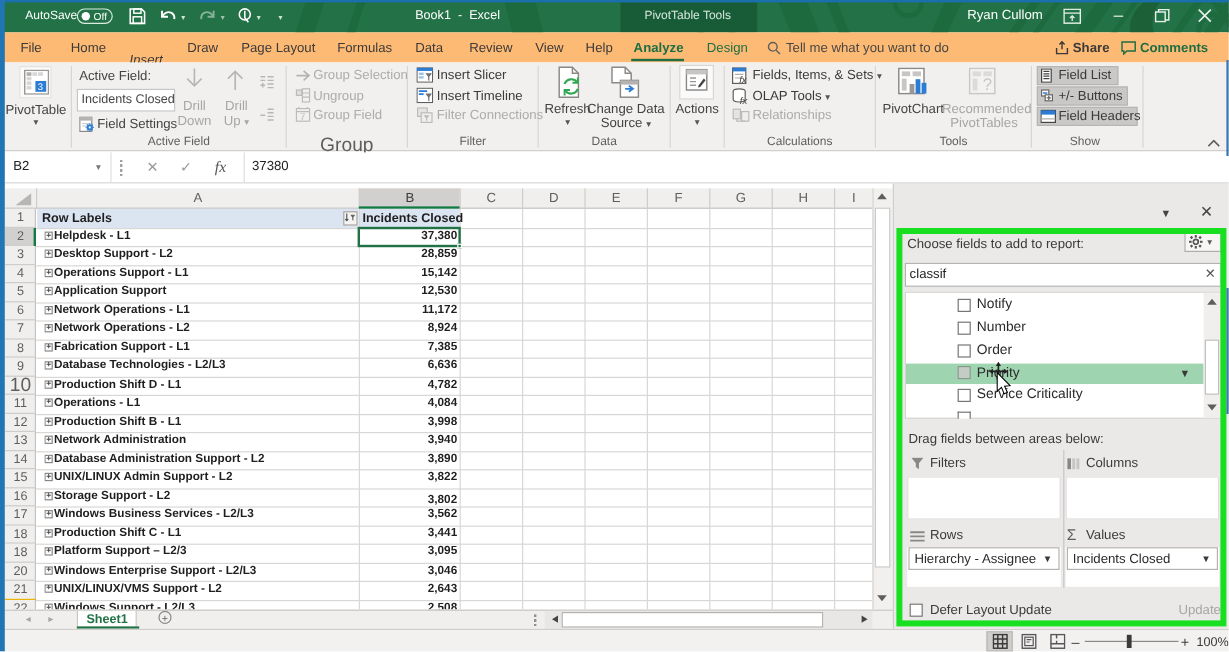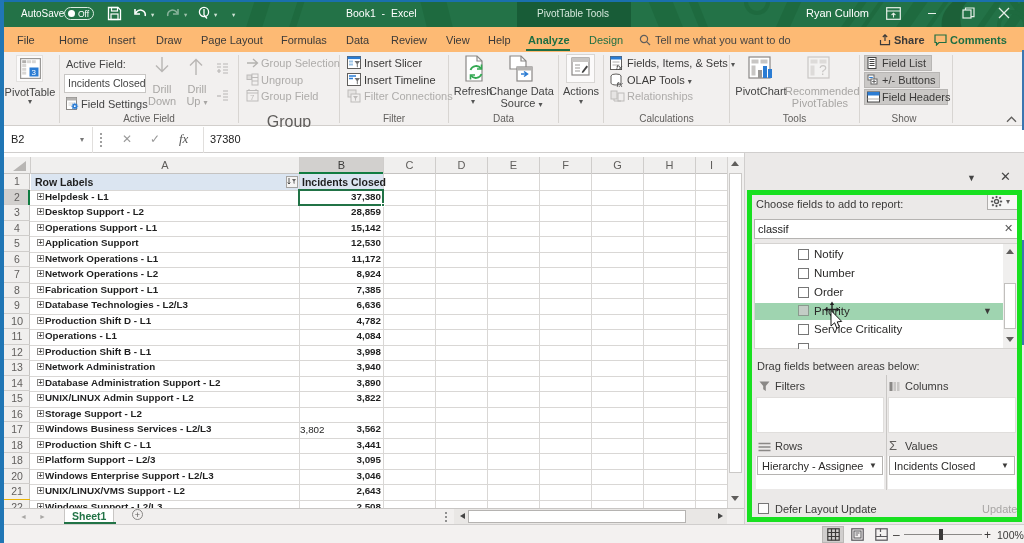--- a/index.html
+++ b/index.html
@@ -83,21 +83,21 @@
     <path d="M3.5 3 V1 H12 V9.6 H9" fill="none" stroke="#e7efe9" stroke-width="1.2"></path>
   </svg>
   <svg class="abs" style="left:998px;top:7px;" width="12" height="12" viewBox="0 0 12 12">
     <path d="M1 1 L11 11 M11 1 L1 11" stroke="#e7efe9" stroke-width="1.3"></path>
   </svg>
 </div>
 
 <div class="abs" id="menubar" style="left:0;top:27px;width:1024px;height:25px;background:#fdba74;color:#3b3a39;font-size:11px;">
   <span class="abs" style="left:17px;top:7px;">File</span>
   <span class="abs" style="left:59px;top:7px;">Home</span>
-  <span class="abs" style="left:108px;top:7px;">Insert</span>
+  <span class="abs" style="left:108px;top:17px;font-style:italic;">Insert</span>
   <span class="abs" style="left:156px;top:7px;">Draw</span>
   <span class="abs" style="left:201px;top:7px;">Page Layout</span>
   <span class="abs" style="left:281px;top:7px;">Formulas</span>
   <span class="abs" style="left:346px;top:7px;">Data</span>
   <span class="abs" style="left:391px;top:7px;">Review</span>
   <span class="abs" style="left:446px;top:7px;">View</span>
   <span class="abs" style="left:488px;top:7px;">Help</span>
   <span class="abs" style="left:528px;top:7px;color:#1e6e43;font-weight:bold;">Analyze</span>
   <div class="abs" style="left:526px;top:22px;width:44px;height:2px;background:#1e6e43;"></div>
   <span class="abs" style="left:589px;top:7px;color:#1e6e43;">Design</span>
@@ -380,21 +380,21 @@
   <div class="abs" style="left:26px;top:346.5px;width:697px;height:1px;background:#d9d7d5;"></div>
   <div class="abs" style="left:0;top:21.0px;width:26px;height:15.5px;color:#605e5c;font-size:10.5px;text-align:center;line-height:15.5px;border-bottom:1px solid #cfcdcb;">1</div>
   <div class="abs" style="left:0;top:36.5px;width:26px;height:15.5px;background:#d2d0ce;color:#605e5c;font-size:10.5px;text-align:center;line-height:15.5px;border-bottom:1px solid #cfcdcb;">2</div>
   <div class="abs" style="left:0;top:52.0px;width:26px;height:15.5px;color:#605e5c;font-size:10.5px;text-align:center;line-height:15.5px;border-bottom:1px solid #cfcdcb;">3</div>
   <div class="abs" style="left:0;top:67.5px;width:26px;height:15.5px;color:#605e5c;font-size:10.5px;text-align:center;line-height:15.5px;border-bottom:1px solid #cfcdcb;">4</div>
   <div class="abs" style="left:0;top:83.0px;width:26px;height:15.5px;color:#605e5c;font-size:10.5px;text-align:center;line-height:15.5px;border-bottom:1px solid #cfcdcb;">5</div>
   <div class="abs" style="left:0;top:98.5px;width:26px;height:15.5px;color:#605e5c;font-size:10.5px;text-align:center;line-height:15.5px;border-bottom:1px solid #cfcdcb;">6</div>
   <div class="abs" style="left:0;top:114.0px;width:26px;height:15.5px;color:#605e5c;font-size:10.5px;text-align:center;line-height:15.5px;border-bottom:1px solid #cfcdcb;">7</div>
   <div class="abs" style="left:0;top:129.5px;width:26px;height:15.5px;color:#605e5c;font-size:10.5px;text-align:center;line-height:15.5px;border-bottom:1px solid #cfcdcb;">8</div>
   <div class="abs" style="left:0;top:145.0px;width:26px;height:15.5px;color:#605e5c;font-size:10.5px;text-align:center;line-height:15.5px;border-bottom:1px solid #cfcdcb;">9</div>
-  <div class="abs" style="left:0;top:160.5px;width:26px;height:15.5px;color:#605e5c;font-size:11px;text-align:center;line-height:15.5px;border-bottom:1px solid #cfcdcb;">10</div>
+  <div class="abs" style="left:0;top:160.5px;width:26px;height:15.5px;color:#605e5c;font-size:16px;text-align:center;line-height:15.5px;border-bottom:1px solid #cfcdcb;">10</div>
   <div class="abs" style="left:0;top:176.0px;width:26px;height:15.5px;color:#605e5c;font-size:10.5px;text-align:center;line-height:15.5px;border-bottom:1px solid #cfcdcb;">11</div>
   <div class="abs" style="left:0;top:191.5px;width:26px;height:15.5px;color:#605e5c;font-size:10.5px;text-align:center;line-height:15.5px;border-bottom:1px solid #cfcdcb;">12</div>
   <div class="abs" style="left:0;top:207.0px;width:26px;height:15.5px;color:#605e5c;font-size:10.5px;text-align:center;line-height:15.5px;border-bottom:1px solid #cfcdcb;">13</div>
   <div class="abs" style="left:0;top:222.5px;width:26px;height:15.5px;color:#605e5c;font-size:10.5px;text-align:center;line-height:15.5px;border-bottom:1px solid #cfcdcb;">14</div>
   <div class="abs" style="left:0;top:238.0px;width:26px;height:15.5px;color:#605e5c;font-size:10.5px;text-align:center;line-height:15.5px;border-bottom:1px solid #cfcdcb;">15</div>
   <div class="abs" style="left:0;top:253.5px;width:26px;height:15.5px;color:#605e5c;font-size:10.5px;text-align:center;line-height:15.5px;border-bottom:1px solid #cfcdcb;">16</div>
   <div class="abs" style="left:0;top:269.0px;width:26px;height:15.5px;color:#605e5c;font-size:10.5px;text-align:center;line-height:15.5px;border-bottom:1px solid #cfcdcb;">17</div>
   <div class="abs" style="left:0;top:284.5px;width:26px;height:15.5px;color:#605e5c;font-size:10.5px;text-align:center;line-height:15.5px;border-bottom:1px solid #cfcdcb;">18</div>
   <div class="abs" style="left:0;top:300.0px;width:26px;height:15.5px;color:#605e5c;font-size:10.5px;text-align:center;line-height:15.5px;border-bottom:1px solid #cfcdcb;">18</div>
   <div class="abs" style="left:0;top:315.5px;width:26px;height:15.5px;color:#605e5c;font-size:10.5px;text-align:center;line-height:15.5px;border-bottom:1px solid #cfcdcb;">20</div>
@@ -432,21 +432,21 @@
   <div class="abs" style="left:296px;top:177.2px;width:81px;font-size:9.8px;color:#1f1f1f;font-weight:bold;text-align:right;">4,084</div>
   <div class="abs" style="left:33px;top:192.7px;width:260px;height:13px;overflow:hidden;font-size:9.8px;color:#1f1f1f;font-weight:bold;"><span style="display:inline-block;width:7px;height:7px;border:1px solid #8a8886;background:#fdfdfd;font-size:7px;line-height:6px;text-align:center;color:#444;vertical-align:1px;margin-right:1px;">+</span>Production Shift B - L1</div>
   <div class="abs" style="left:296px;top:192.7px;width:81px;font-size:9.8px;color:#1f1f1f;font-weight:bold;text-align:right;">3,998</div>
   <div class="abs" style="left:33px;top:208.2px;width:260px;height:13px;overflow:hidden;font-size:9.8px;color:#1f1f1f;font-weight:bold;"><span style="display:inline-block;width:7px;height:7px;border:1px solid #8a8886;background:#fdfdfd;font-size:7px;line-height:6px;text-align:center;color:#444;vertical-align:1px;margin-right:1px;">+</span>Network Administration</div>
   <div class="abs" style="left:296px;top:208.2px;width:81px;font-size:9.8px;color:#1f1f1f;font-weight:bold;text-align:right;">3,940</div>
   <div class="abs" style="left:33px;top:223.7px;width:260px;height:13px;overflow:hidden;font-size:9.8px;color:#1f1f1f;font-weight:bold;"><span style="display:inline-block;width:7px;height:7px;border:1px solid #8a8886;background:#fdfdfd;font-size:7px;line-height:6px;text-align:center;color:#444;vertical-align:1px;margin-right:1px;">+</span>Database Administration Support - L2</div>
   <div class="abs" style="left:296px;top:223.7px;width:81px;font-size:9.8px;color:#1f1f1f;font-weight:bold;text-align:right;">3,890</div>
   <div class="abs" style="left:33px;top:239.2px;width:260px;height:13px;overflow:hidden;font-size:9.8px;color:#1f1f1f;font-weight:bold;"><span style="display:inline-block;width:7px;height:7px;border:1px solid #8a8886;background:#fdfdfd;font-size:7px;line-height:6px;text-align:center;color:#444;vertical-align:1px;margin-right:1px;">+</span>UNIX/LINUX Admin Support - L2</div>
   <div class="abs" style="left:296px;top:239.2px;width:81px;font-size:9.8px;color:#1f1f1f;font-weight:bold;text-align:right;">3,822</div>
   <div class="abs" style="left:33px;top:254.7px;width:260px;height:13px;overflow:hidden;font-size:9.8px;color:#1f1f1f;font-weight:bold;"><span style="display:inline-block;width:7px;height:7px;border:1px solid #8a8886;background:#fdfdfd;font-size:7px;line-height:6px;text-align:center;color:#444;vertical-align:1px;margin-right:1px;">+</span>Storage Support - L2</div>
-  <div class="abs" style="left:296px;top:271px;width:81px;font-size:9.8px;color:#1f1f1f;font-weight:normal;">3,802</div>
+  <div class="abs" style="left:296px;top:258px;width:81px;font-size:9.8px;color:#1f1f1f;font-weight:bold;text-align:right;">3,802</div>
   <div class="abs" style="left:33px;top:270.2px;width:260px;height:13px;overflow:hidden;font-size:9.8px;color:#1f1f1f;font-weight:bold;"><span style="display:inline-block;width:7px;height:7px;border:1px solid #8a8886;background:#fdfdfd;font-size:7px;line-height:6px;text-align:center;color:#444;vertical-align:1px;margin-right:1px;">+</span>Windows Business Services - L2/L3</div>
   <div class="abs" style="left:296px;top:270.2px;width:81px;font-size:9.8px;color:#1f1f1f;font-weight:bold;text-align:right;">3,562</div>
   <div class="abs" style="left:33px;top:285.7px;width:260px;height:13px;overflow:hidden;font-size:9.8px;color:#1f1f1f;font-weight:bold;"><span style="display:inline-block;width:7px;height:7px;border:1px solid #8a8886;background:#fdfdfd;font-size:7px;line-height:6px;text-align:center;color:#444;vertical-align:1px;margin-right:1px;">+</span>Production Shift C - L1</div>
   <div class="abs" style="left:296px;top:285.7px;width:81px;font-size:9.8px;color:#1f1f1f;font-weight:bold;text-align:right;">3,441</div>
   <div class="abs" style="left:33px;top:301.2px;width:260px;height:13px;overflow:hidden;font-size:9.8px;color:#1f1f1f;font-weight:bold;"><span style="display:inline-block;width:7px;height:7px;border:1px solid #8a8886;background:#fdfdfd;font-size:7px;line-height:6px;text-align:center;color:#444;vertical-align:1px;margin-right:1px;">+</span>Platform Support – L2/3</div>
   <div class="abs" style="left:296px;top:301.2px;width:81px;font-size:9.8px;color:#1f1f1f;font-weight:bold;text-align:right;">3,095</div>
   <div class="abs" style="left:33px;top:316.7px;width:260px;height:13px;overflow:hidden;font-size:9.8px;color:#1f1f1f;font-weight:bold;"><span style="display:inline-block;width:7px;height:7px;border:1px solid #8a8886;background:#fdfdfd;font-size:7px;line-height:6px;text-align:center;color:#444;vertical-align:1px;margin-right:1px;">+</span>Windows Enterprise Support - L2/L3</div>
   <div class="abs" style="left:296px;top:316.7px;width:81px;font-size:9.8px;color:#1f1f1f;font-weight:bold;text-align:right;">3,046</div>
   <div class="abs" style="left:33px;top:332.2px;width:260px;height:13px;overflow:hidden;font-size:9.8px;color:#1f1f1f;font-weight:bold;"><span style="display:inline-block;width:7px;height:7px;border:1px solid #8a8886;background:#fdfdfd;font-size:7px;line-height:6px;text-align:center;color:#444;vertical-align:1px;margin-right:1px;">+</span>UNIX/LINUX/VMS Support - L2</div>
   <div class="abs" style="left:296px;top:332.2px;width:81px;font-size:9.8px;color:#1f1f1f;font-weight:bold;text-align:right;">2,643</div>

